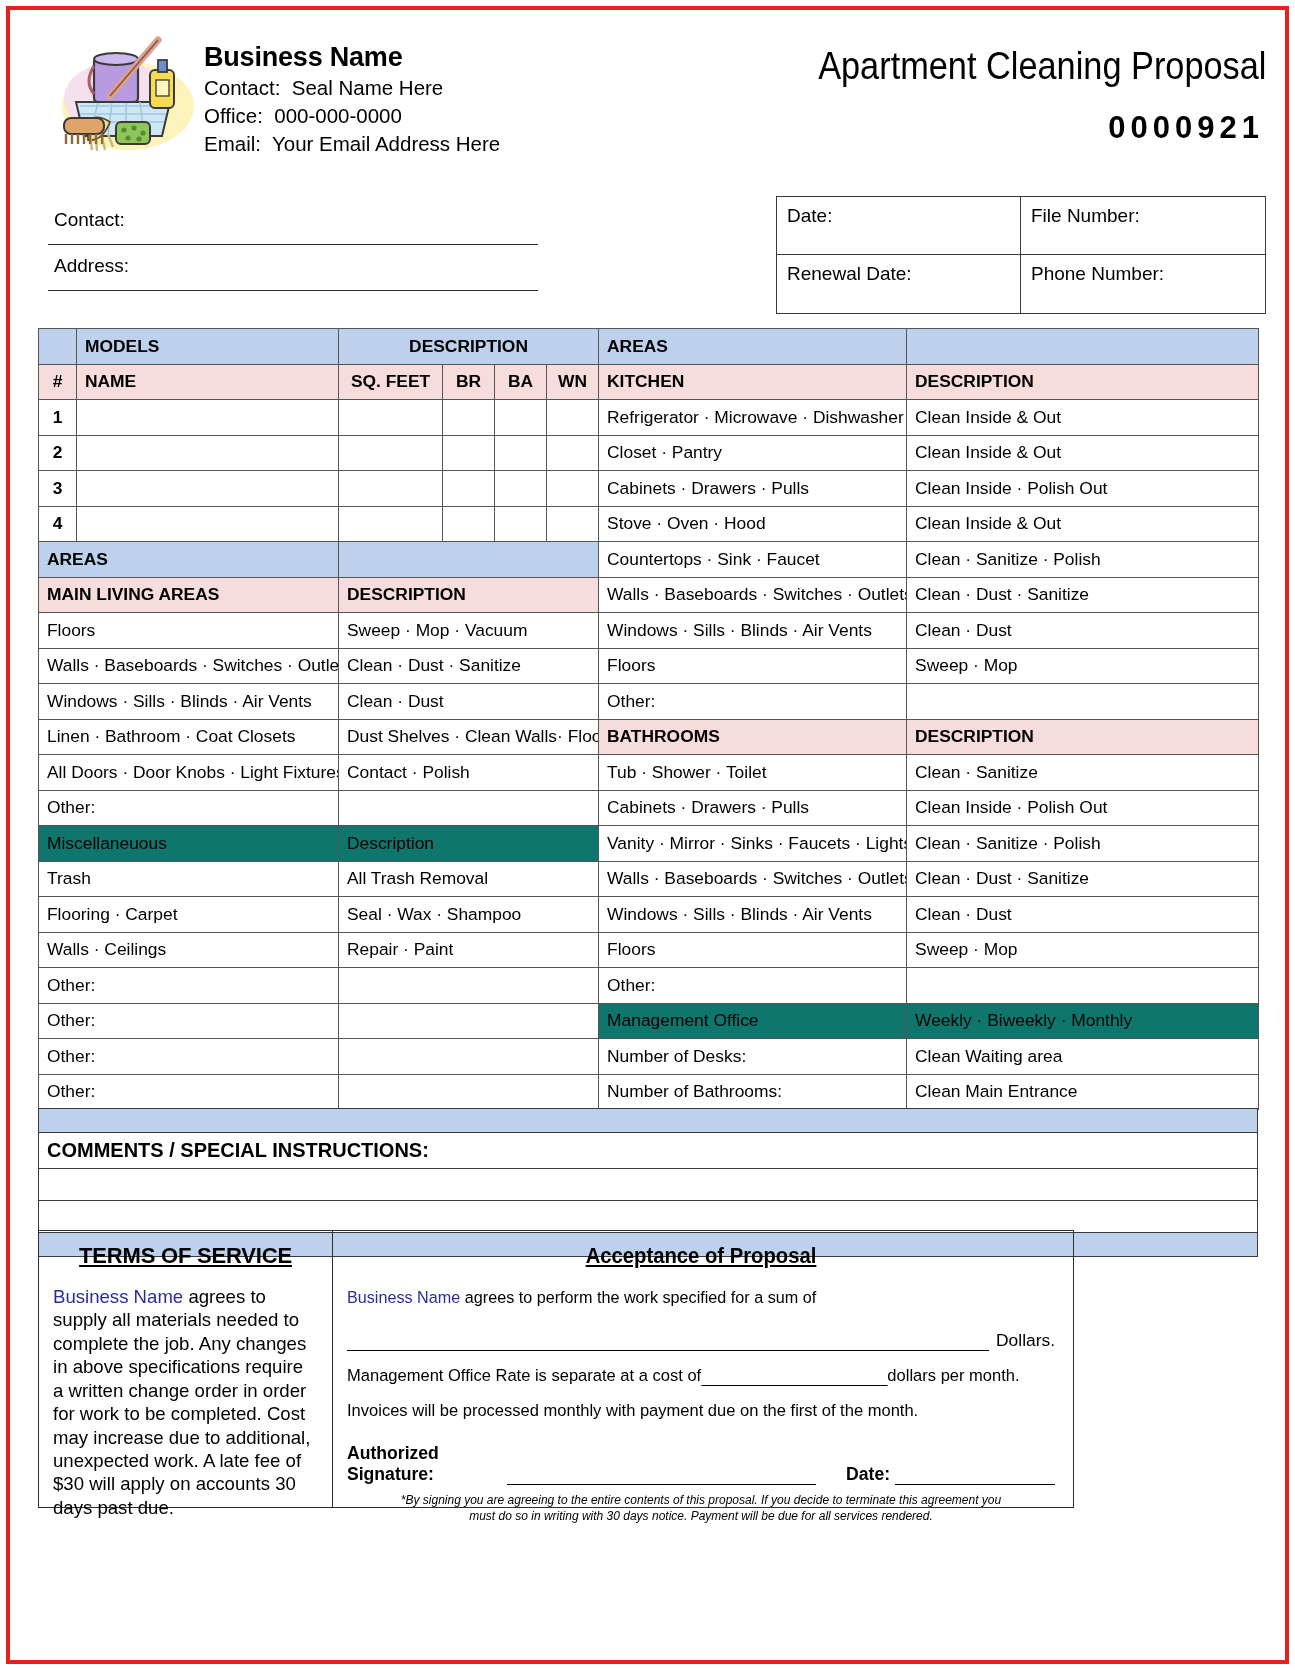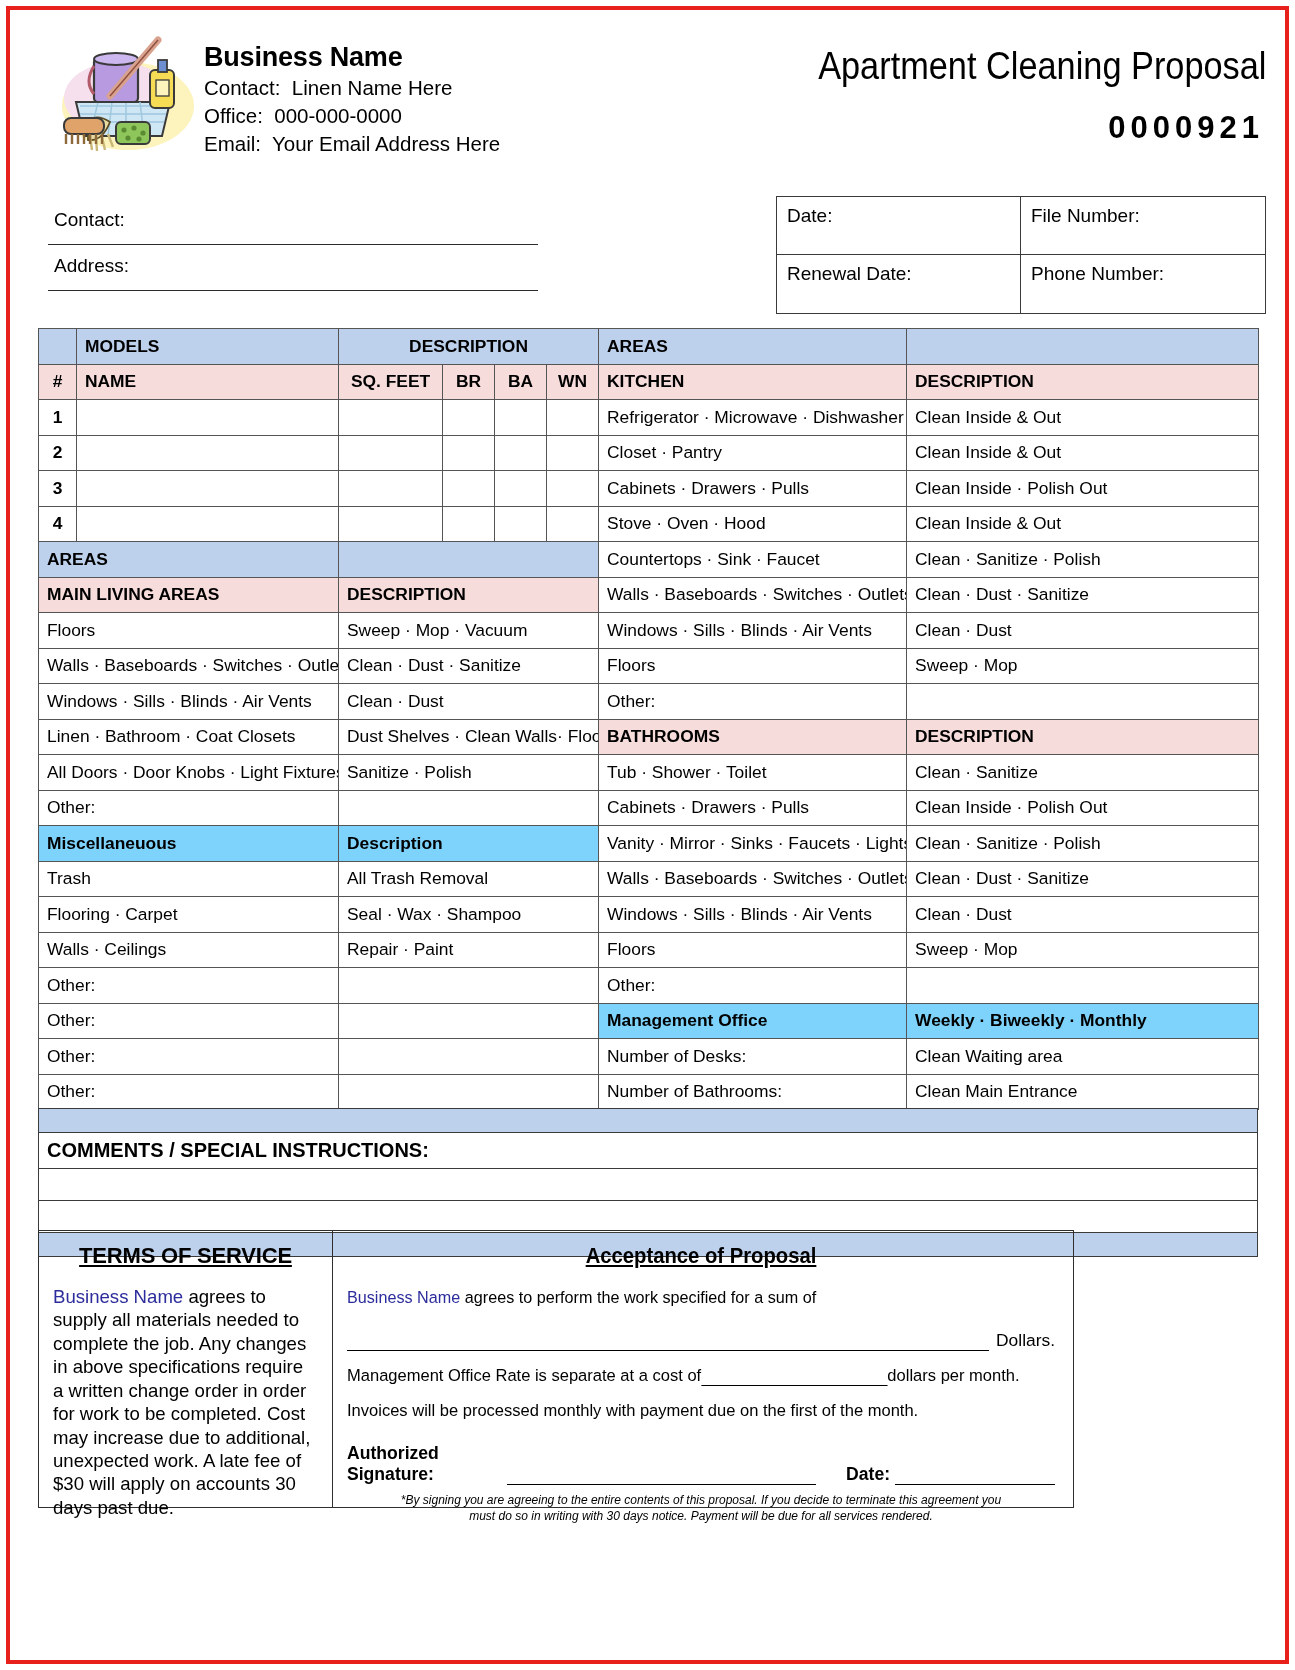--- a/index.html
+++ b/index.html
@@ -135,21 +135,21 @@
     height: 35.5px;
     padding: 0 8px;
     font-size: 17.4px;
     color: #000;
     vertical-align: middle;
     overflow: hidden;
     white-space: nowrap;
   }
   .blue   { background: #bdd1ec; font-weight: bold; font-size: 18.5px; }
   .pink   { background: #f7dcdc; font-weight: bold; font-size: 18.5px; }
-  .pinkmix{ background: #7dd3fc; font-weight: bold; font-size: 19px; }
+  .pinkmix{ background: #0f766e; font-weight: normal; font-size: 19px; }
   .ctr    { text-align: center; }
   .numcell{ text-align: center; font-weight: bold; font-size: 17px; }
   .blankrow td { background: #bdd1ec; height: 26px; border-color: #555; }
 
   
   .comments {
     position: absolute;
     left: 16px; top: 1094px;
     width: 1220px;
     border-collapse: collapse;
@@ -315,21 +315,21 @@
           <circle cx="70" cy="94" r="2.6" fill="#5a8b33"></circle>
             <circle cx="80" cy="92" r="2.6" fill="#5a8b33"></circle>
           <circle cx="89" cy="97" r="2.6" fill="#5a8b33"></circle>
             <circle cx="74" cy="102" r="2.6" fill="#5a8b33"></circle>
           <circle cx="85" cy="103" r="2.6" fill="#5a8b33"></circle>
         </svg>
       </div>
 
       <div class="biz-block">
         <div class="biz-name">Business Name</div>
-        <div class="biz-line">Contact:  Linen Name Here</div>
+        <div class="biz-line">Contact:  Seal Name Here</div>
         <div class="biz-line">Office:  000-000-0000</div>
         <div class="biz-line">Email:  Your Email Address Here</div>
       </div>
 
       <div class="doc-title">Apartment Cleaning Proposal</div>
       <div class="doc-number">0000921</div>
     </div>
 
     <div class="contact-zone">
       <div class="cline">
@@ -459,21 +459,21 @@
           <td></td>
         </tr>
         <tr>
           <td colspan="2">Linen · Bathroom · Coat Closets</td>
           <td colspan="4">Dust Shelves · Clean Walls· Floors</td>
           <td class="pink">BATHROOMS</td>
           <td class="pink">DESCRIPTION</td>
         </tr>
         <tr>
           <td colspan="2">All Doors · Door Knobs · Light Fixtures</td>
-          <td colspan="4">Sanitize · Polish</td>
+          <td colspan="4">Contact · Polish</td>
           <td>Tub · Shower · Toilet</td>
           <td>Clean · Sanitize</td>
         </tr>
         <tr>
           <td colspan="2">Other:</td>
           <td colspan="4"></td>
           <td>Cabinets · Drawers · Pulls</td>
           <td>Clean Inside · Polish Out</td>
         </tr>
 

